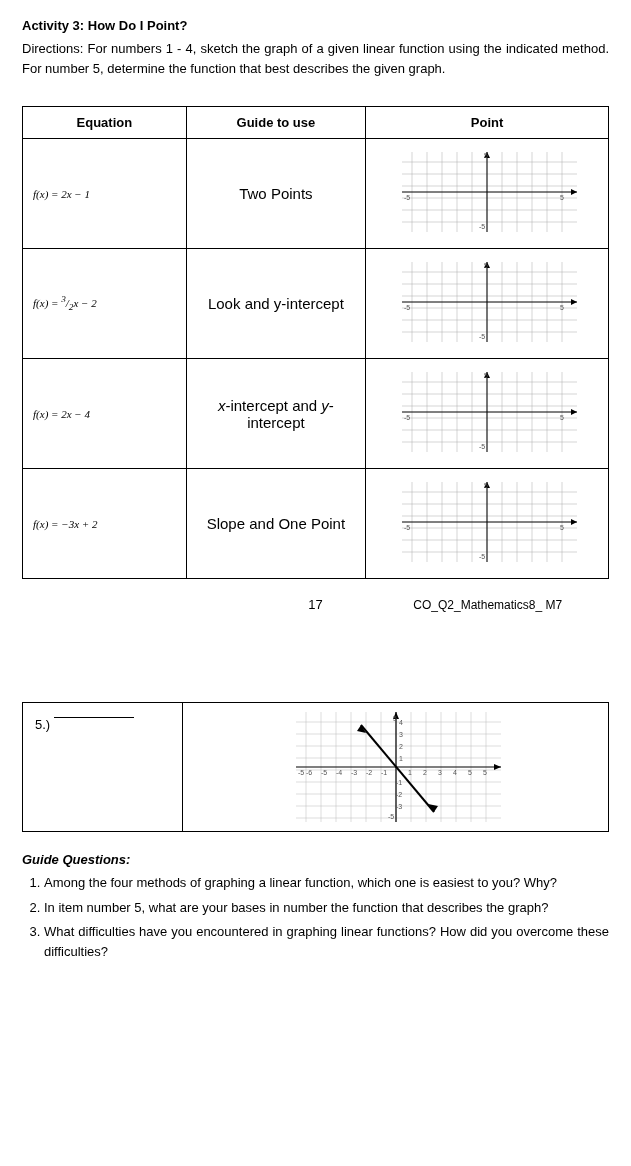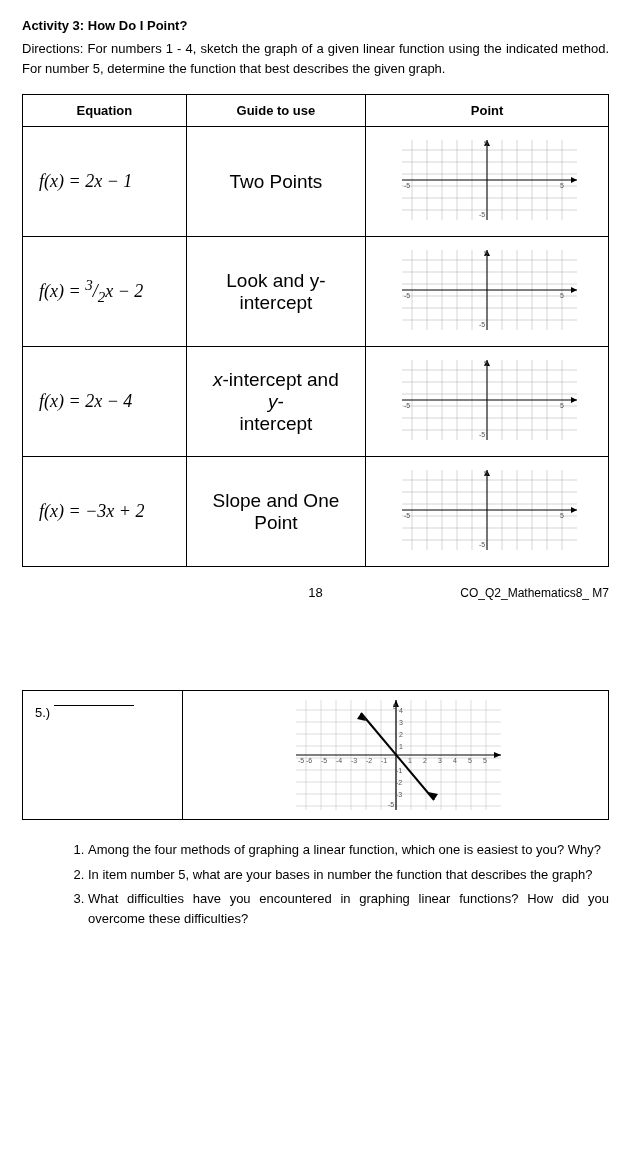--- a/index.html
+++ b/index.html
@@ -9,56 +9,56 @@
       background: #fff;
       color: #000;
       width: 631px;
       padding: 18px 22px;
     }
     .activity-title {
       font-weight: bold;
       margin-bottom: 6px;
     }
     .directions {
-      margin-bottom: 16px;
+      margin-bottom: 28px;
       line-height: 1.5;
       text-align: justify;
     }
     table.main-table {
       width: 100%;
       border-collapse: collapse;
       border: 1.5px solid #000;
       margin-bottom: 18px;
     }
     table.main-table th, table.main-table td {
       border: 1.5px solid #000;
-      padding: 8px 16px;
+      padding: 8px 10px;
       vertical-align: middle;
     }
     table.main-table th {
       font-weight: bold;
       text-align: center;
       background: #fff;
       font-size: 13px;
     }
     .eq-col { width: 155px; }
     .method-col { width: 170px; text-align: center; }
     .graph-col { width: 230px; text-align: center; }
 
     .row-cell {
       height: 100px;
     }
     .eq-text {
       font-style: italic;
       font-family: serif;
-      font-size: 18px;
+      font-size: 11px;
     }
     .method-text {
       text-align: center;
-      font-size: 19px;
+      font-size: 15px;
     }
 
     
     .mini-graph {
       display: inline-block;
       position: relative;
     }
     .mini-graph svg {
       display: block;
     }
@@ -69,21 +69,20 @@
       align-items: center;
       margin: 10px 0 30px 0;
     }
     .page-number {
       flex: 1;
       text-align: center;
       font-size: 13px;
     }
     .page-code {
       font-size: 12px;
-      text-align: right;
       flex: 1;
     }
 
     .item5-section {
       border: 1.5px solid #000;
       width: 100%;
       display: flex;
       height: 130px;
       margin-bottom: 20px;
     }
@@ -116,21 +115,20 @@
       font-style: italic;
       margin-bottom: 6px;
     }
     .guide-questions ol {
       padding-left: 22px;
     }
     .guide-questions ol li {
       margin-bottom: 5px;
       line-height: 1.5;
       text-align: justify;
-      margin-left: 44px;
     }
   </style>
 </head>
 <body>
 
 <div class="activity-title">Activity 3: How Do I Point?</div>
 <div class="directions">Directions: For numbers 1 - 4, sketch the graph of a given linear function using the indicated method. For number 5, determine the function that best describes the given graph.</div>
 
 <table class="main-table">
   <thead>
@@ -313,21 +311,21 @@
             <text x="12" y="53" font-size="7" fill="#555">-5</text>
           </svg>
         </div>
       </td>
     </tr>
   </tbody>
 </table>
 
 <div class="page-footer">
   <div style="flex:1"></div>
-  <div class="page-number">18</div>
+  <div class="page-number">17</div>
   <div class="page-code">CO_Q2_Mathematics8_ M7</div>
 </div>
 
 <div style="height: 60px;"></div>
 
 <div class="item5-section">
   <div class="item5-left">
     <span>5.)</span>
     <span class="item5-blank"></span>
   </div>
@@ -394,18 +392,19 @@
       <line x1="75" y1="18" x2="148" y2="105" stroke="#000" stroke-width="2"></line>
 
       <polygon points="148,105 142,97 152,99" fill="#000"></polygon>
 
       <polygon points="75,18 80,26 71,24" fill="#000"></polygon>
     </svg>
   </div>
 </div>
 
 <div class="guide-questions">
+  <div class="gq-title">Guide Questions:</div>
   <ol>
     <li>Among the four methods of graphing a linear function, which one is easiest to you? Why?</li>
     <li>In item number 5, what are your bases in number the function that describes the graph?</li>
     <li>What difficulties have you encountered in graphing linear functions? How did you overcome these difficulties?</li>
   </ol>
 </div>
 
 </body></html>

